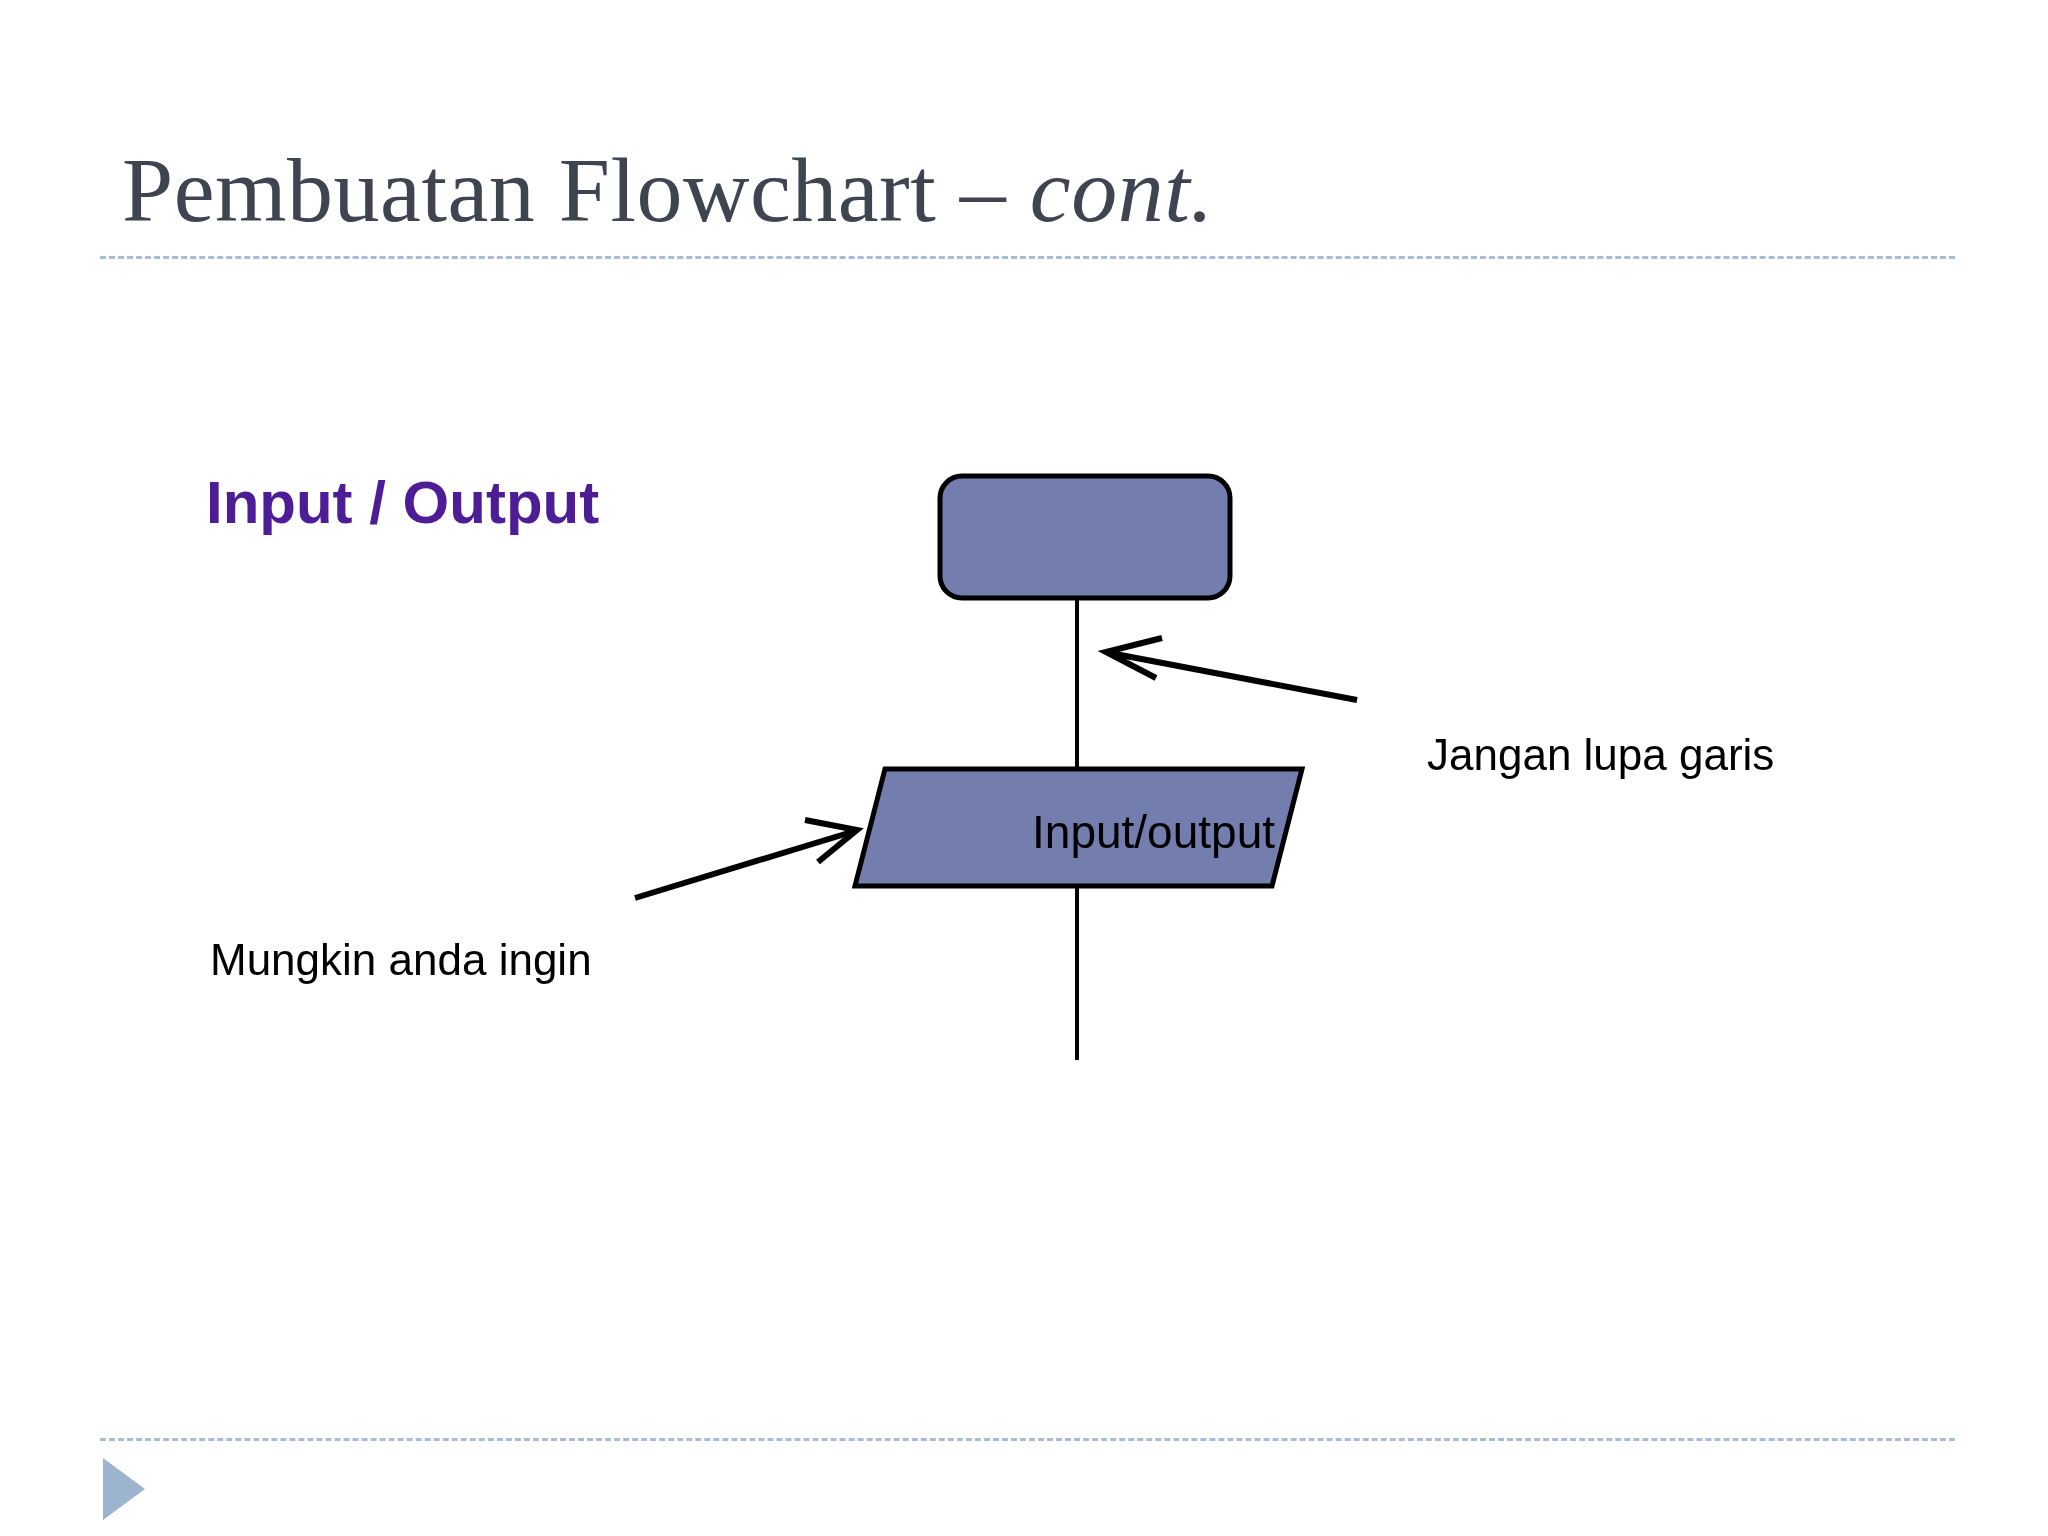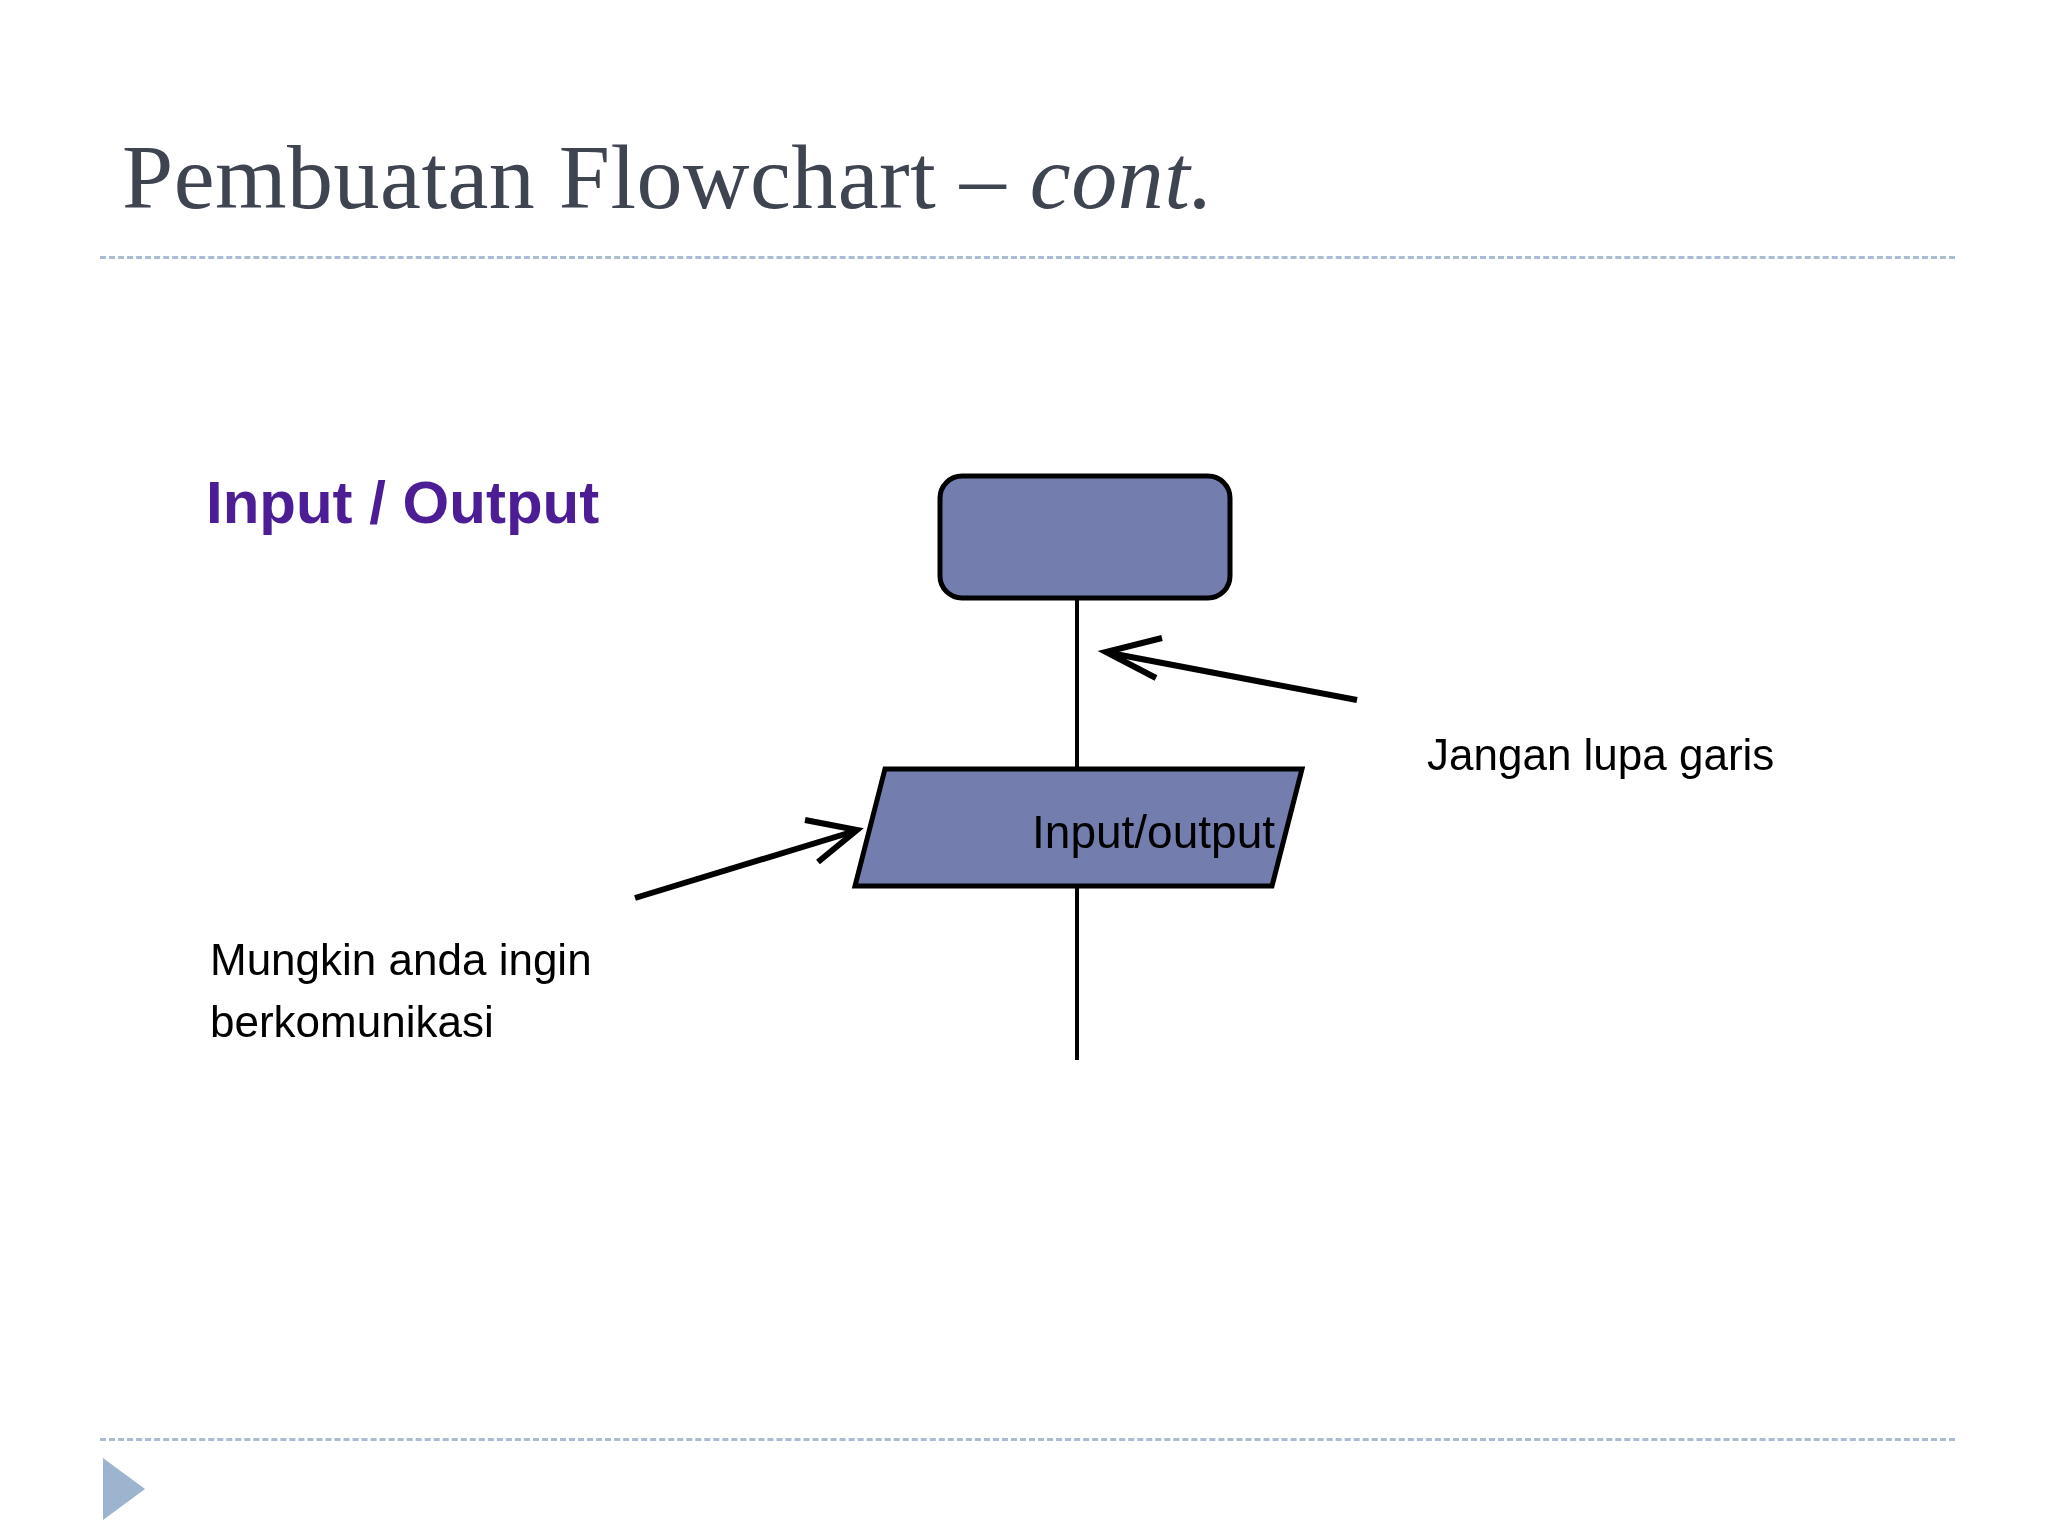--- a/index.html
+++ b/index.html
@@ -24,20 +24,21 @@
     width: 1800px;
     height: 110px;
   }
   #page-title {
     font-family: "Liberation Serif", serif;
     font-size: 92px;
     line-height: 104px;
     color: #3f4451;
     letter-spacing: 0.5px;
     white-space: nowrap;
+    margin-top: 13px;
   }
   #page-title .cont {
     font-style: italic;
   }
 
   
   .divider {
     position: absolute;
     left: 100px;
     width: 1855px;
@@ -145,16 +146,15 @@
       <polyline points="805,820 857,830 818,862" fill="none" stroke="#000000" stroke-width="6" stroke-linejoin="miter" stroke-linecap="butt"></polyline>
     </g>
   </svg>
 
   <div class="shape-label" id="io-label">Input/output</div>
 
   <div class="annotation" id="annotation-line">Jangan lupa garis</div>
 
   <div class="annotation" id="annotation-user">
     <div>Mungkin anda ingin</div>
-    <div>berkomunikasi</div>
   </div>
 
 </div>
 
 </body></html>

